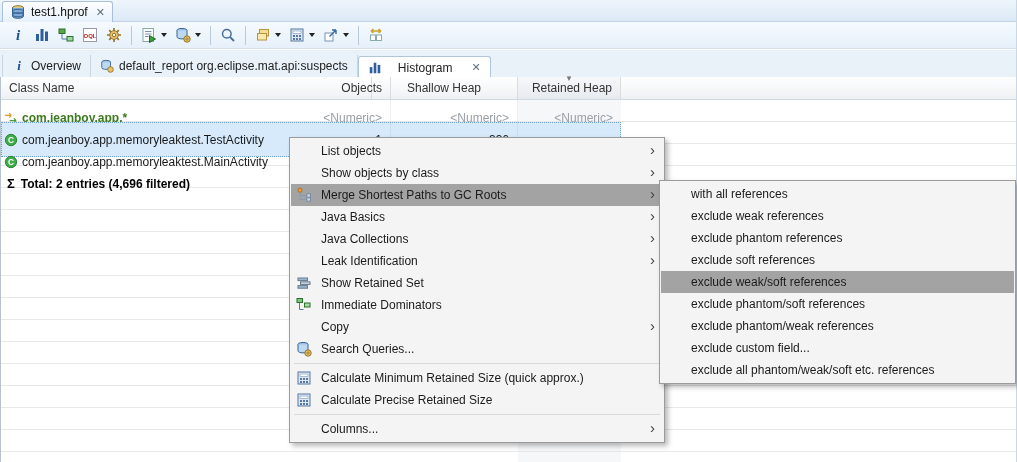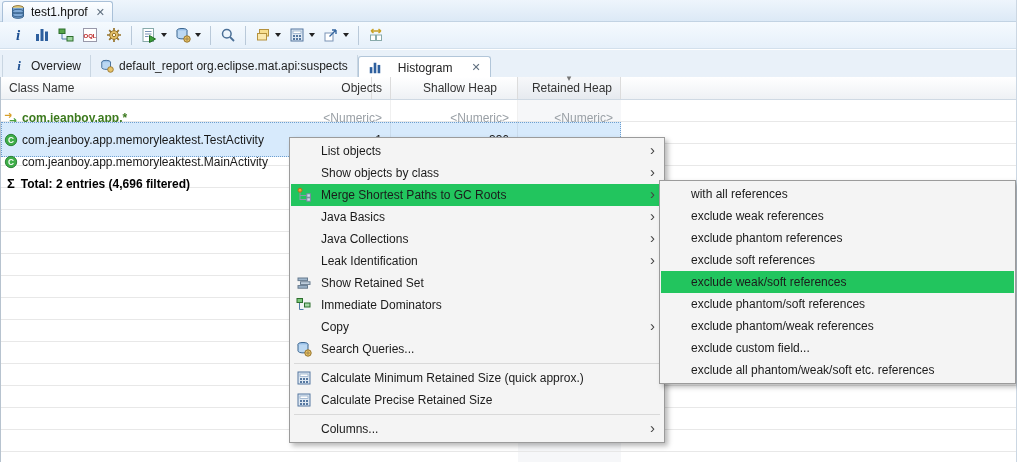--- a/index.html
+++ b/index.html
@@ -44,21 +44,21 @@
   
   .content { position:absolute; top:77px; left:0; right:0; bottom:0; border-left:1px solid #b7c3cf; background:#fff; }
   .col-tint { position:absolute; top:0; bottom:0; left:517px; width:103px;
     background:rgba(100,125,150,0.06); z-index:0; }
   .thead { position:absolute; top:0; left:0; right:0; height:23px;
     background:linear-gradient(#ffffff,#eef1f4); border-bottom:1px solid #cfd9e3;
     font-size:12px; color:#333; z-index:1; }
   .th { position:absolute; top:0; bottom:0; display:flex; align-items:center; border-right:1px solid #dcdcdc; }
   .th-class { left:0; width:371px; padding-left:8px; }
   .th-objects { left:313px; width:77px; justify-content:flex-end; padding-right:8px; }
-  .th-shallow { left:390px; width:127px; justify-content:flex-end; padding-right:20px; }
+  .th-shallow { left:390px; width:127px; justify-content:center; padding-right:20px; }
   .th-retained { left:517px; width:103px; justify-content:flex-end; padding-right:8px; background:rgba(100,125,150,0.05); }
   .sort-glyph { position:absolute; top:-4px; left:50%; transform:translateX(-50%); font-size:9px; color:#777; }
 
   .tbody { position:absolute; top:23px; left:0; right:0; bottom:0; z-index:1;
     background:repeating-linear-gradient(to bottom, transparent 0 21px, #e8e8e8 21px 22px); }
   .row { position:absolute; left:0; right:0; height:35px; font-size:12px; }
   .cell { position:absolute; top:0; bottom:0; display:flex; align-items:center; }
   .c-name { left:0; width:313px; padding-left:3px; gap:4px; white-space:nowrap; overflow:visible; }
   .c-objects { left:313px; width:77px; justify-content:flex-end; padding-right:8px; border-right:1px solid rgba(0,0,0,0.06); }
   .c-shallow { left:390px; width:127px; justify-content:flex-end; padding-right:8px; border-right:1px solid rgba(0,0,0,0.06); }
@@ -72,21 +72,21 @@
   .row-total .c-name { width:620px; gap:6px; }
   .sigma { font-size:13px; font-weight:bold; padding-left:3px; }
 
   
   .menu { position:absolute; background:#f4f4f4; border:1px solid #9b9b9b;
     box-shadow:3px 3px 5px rgba(0,0,0,0.28); padding:2px 1px; z-index:10; font-size:12px; color:#1b1b1b; }
   #main-menu { left:289px; top:137px; width:376px; }
   #sub-menu  { left:659px; top:180px; width:357px; }
   .mi { position:relative; height:22px; display:flex; align-items:center;
     padding-left:30px; padding-right:20px; white-space:nowrap; }
-  .mi.hl { background:#22c55e; }
+  .mi.hl { background:#a3a3a3; }
   .mi .ic { position:absolute; left:5px; top:3px; width:16px; height:16px; }
   .mi .arrow { position:absolute; right:8px; top:50%; transform:translateY(-58%);
     color:#444; font-size:15px; line-height:1; }
   .msep { height:1px; background:#d9d9d9; margin:3px 3px; }
 </style>
 </head>
 <body>
 
 <div class="app">
 

